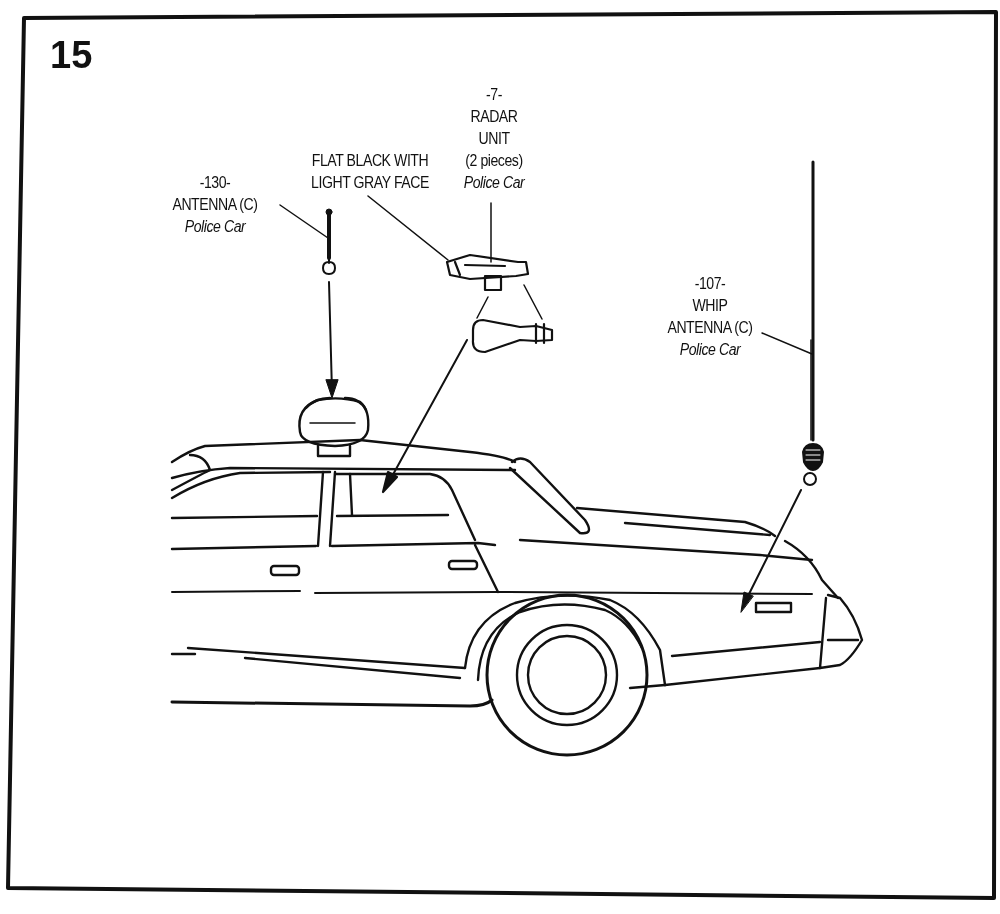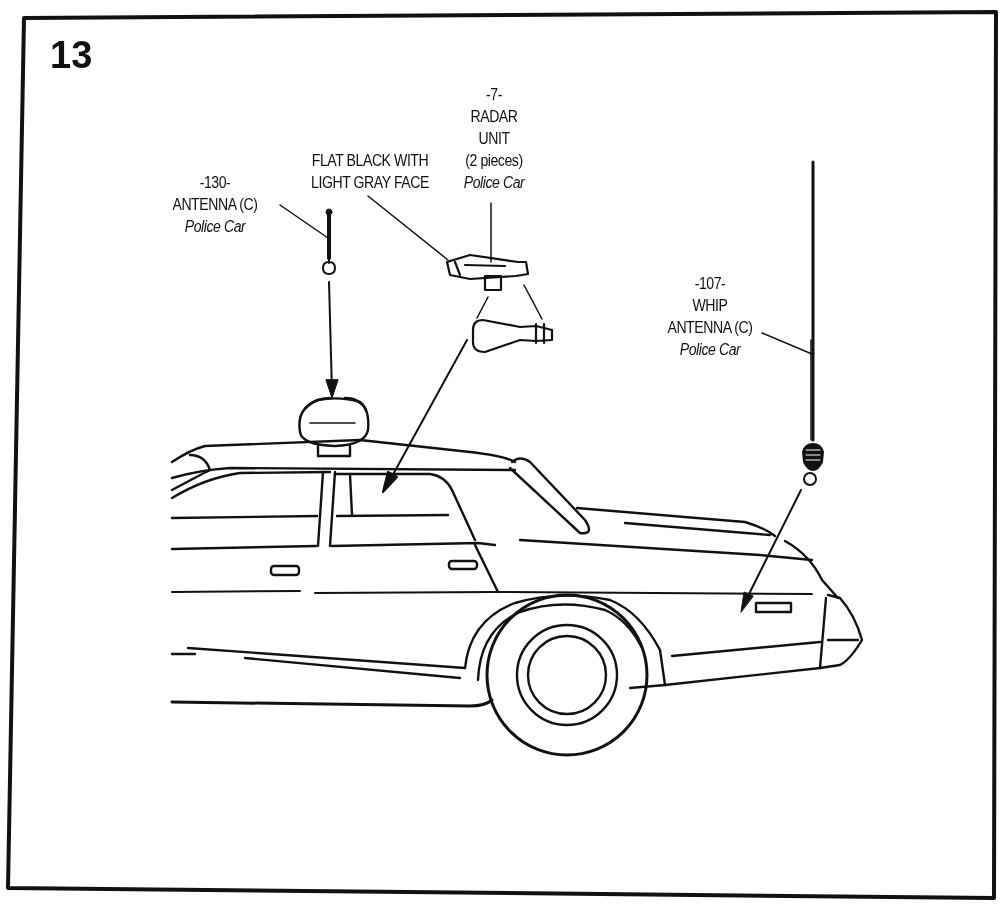--- a/index.html
+++ b/index.html
@@ -130,21 +130,21 @@
       <circle cx="810" cy="479" r="6" stroke-width="2"></circle>
 
       <line x1="762" y1="333" x2="812" y2="354" stroke-width="1.5"></line>
 
       <line x1="801" y1="490" x2="746" y2="600" stroke-width="2"></line>
       <path d="M741 612 L744 592 L753 596 Z" fill="#111"></path>
     </g>
   </g>
 </svg>
 
-<div id="page-number">13</div>
+<div id="page-number">15</div>
 
 <div class="lbl" style="left:150px; top:172px; width:130px;">
   <span class="ln">-130-</span>
   <span class="ln">ANTENNA (C)</span>
   <span class="it">Police Car</span>
 </div>
 
 <div class="lbl" style="left:280px; top:150px; width:180px;">
   <span class="ln">FLAT BLACK WITH</span>
   <span class="ln">LIGHT GRAY FACE</span>

